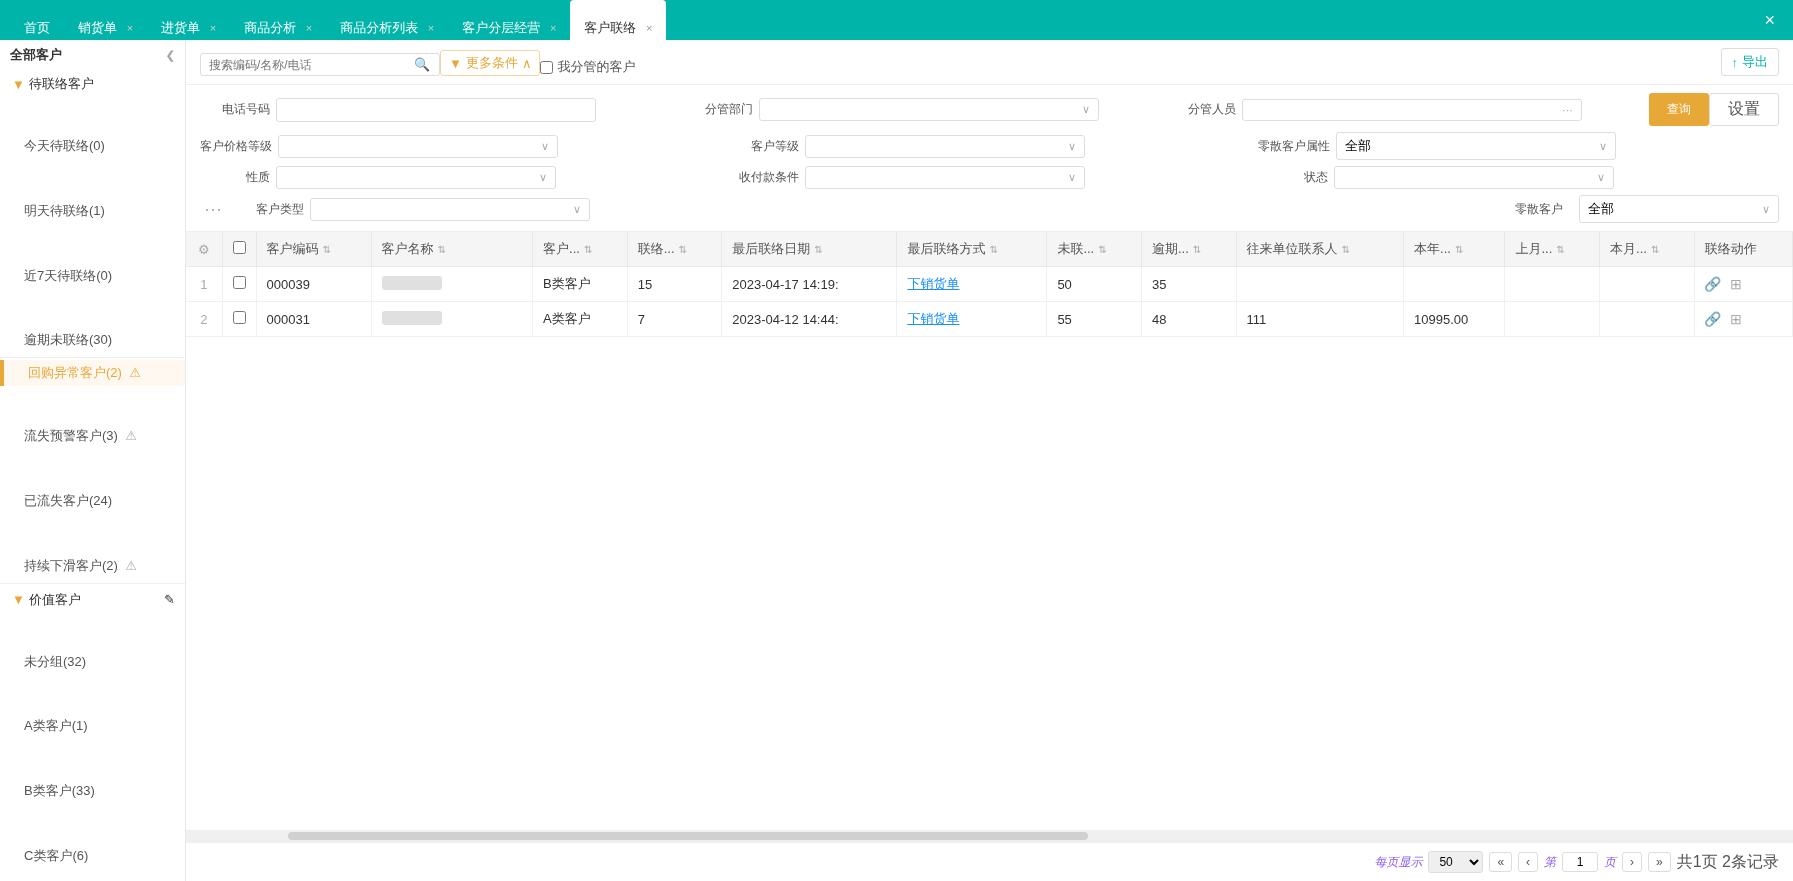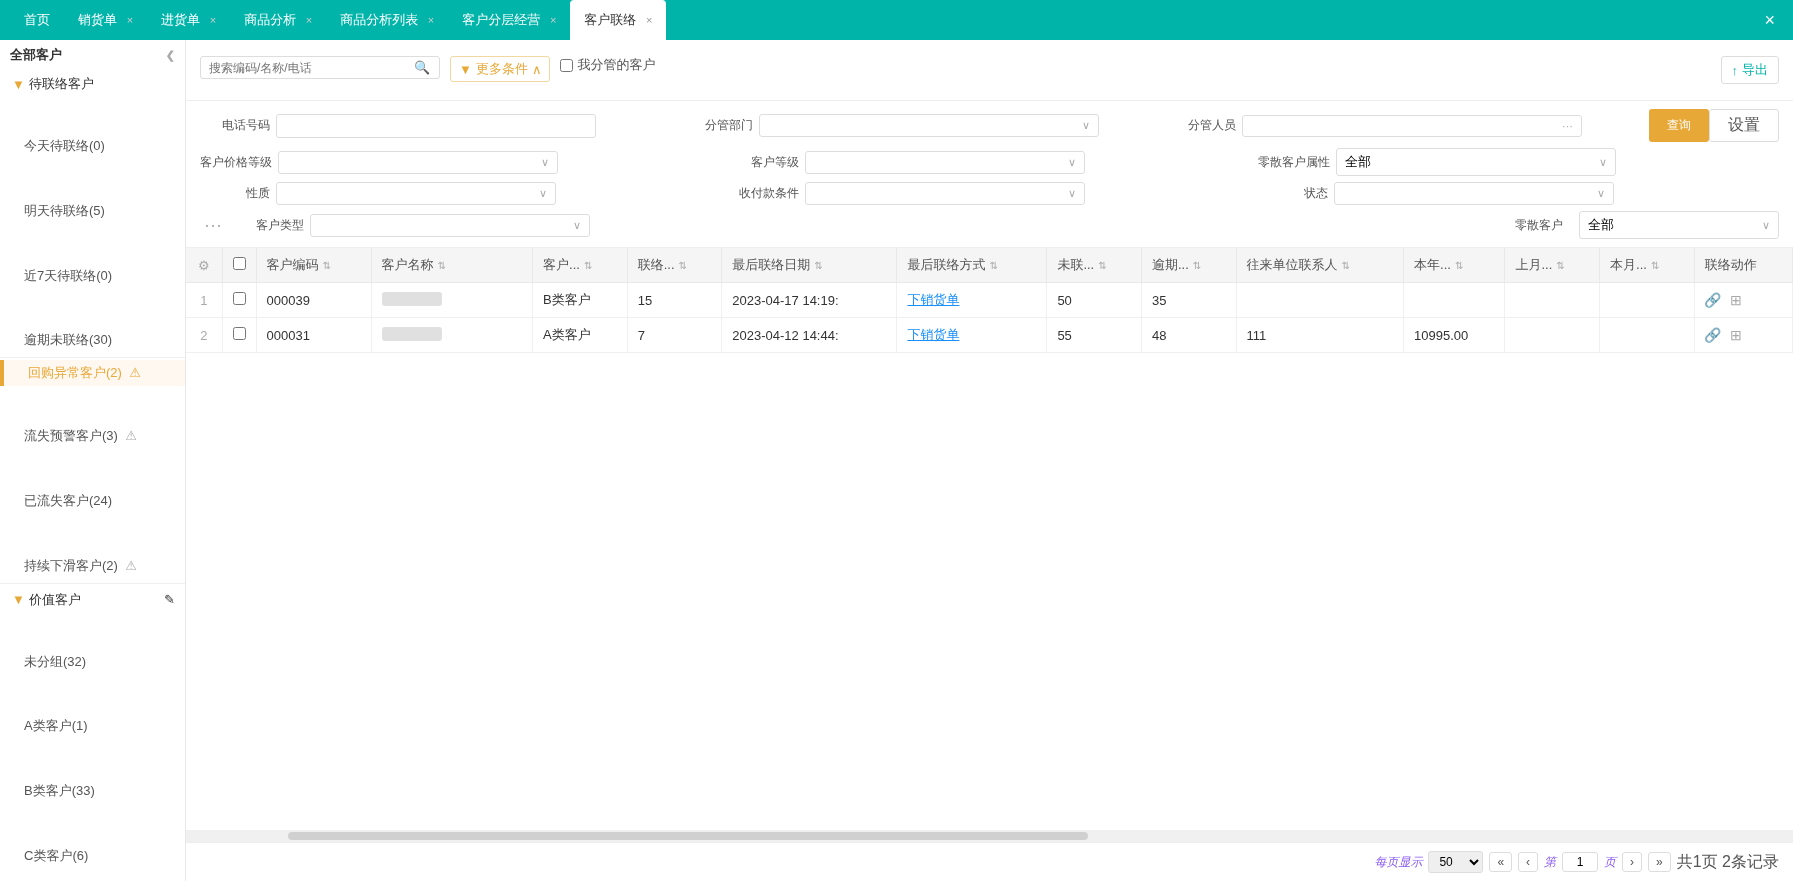--- a/index.html
+++ b/index.html
@@ -3,21 +3,21 @@
   <meta charset="utf-8">
   <style>
     * { box-sizing: border-box; margin: 0; padding: 0; font-family: 'Microsoft YaHei', Arial, sans-serif; font-size: 13px; }
     body { background: #f5f5f5; overflow: hidden; width: 1793px; height: 881px; }
 
     
     .top-nav {
       display: flex; align-items: center; background: #00b4aa; height: 40px; padding: 0 10px;
     }
     .nav-tab {
-      padding: 0 14px; height: 40px; line-height: 40px; color: #fff; cursor: pointer; font-size: 13px; position: relative; white-space: nowrap;
+      padding: 8px 14px; height: 40px; line-height: 40px; color: #fff; cursor: pointer; font-size: 13px; position: relative; white-space: nowrap;
     }
     .nav-tab.active { background: #fff; color: #333; border-radius: 4px 4px 0 0; }
     .nav-tab .close-x { margin-left: 6px; font-size: 11px; color: #ccc; cursor: pointer; }
     .nav-tab.active .close-x { color: #999; }
     .nav-spacer { flex: 1; }
     .nav-close-btn { color: #fff; font-size: 18px; cursor: pointer; padding: 0 8px; }
 
     
     .main-layout { display: flex; height: calc(881px - 40px); }
 
@@ -34,21 +34,21 @@
     .sidebar-sub-section { padding: 5px 10px 3px 12px; color: #333; font-size: 12px; display: flex; align-items: center; justify-content: space-between; cursor: pointer; }
     .sidebar-sub-section .left { display: flex; align-items: center; }
     .sidebar-sub-section .tri { color: #e8a838; margin-right: 4px; }
     .sidebar-item-highlight { position: relative; padding: 4px 10px 4px 24px; color: #e8a838; font-size: 12px; cursor: pointer; background: #fff8f0; border-left: 4px solid #e8a838; }
     .divider { height: 1px; background: #f0f0f0; margin: 2px 0; }
 
     
     .content { flex: 1; display: flex; flex-direction: column; overflow: hidden; background: #f5f5f5; }
 
     
-    .filter-bar { background: #fff; padding: 16px 14px; display: flex; align-items: flex-start; gap: 10px; border-bottom: 1px solid #eee; }
+    .filter-bar { background: #fff; padding: 8px 14px; display: flex; align-items: flex-end; border-bottom: 1px solid #eee; }
     .search-input-wrap { display: flex; align-items: center; border: 1px solid #ddd; border-radius: 3px; padding: 3px 8px; background: #fff; width: 240px; }
     .search-input-wrap input { border: none; outline: none; font-size: 12px; flex: 1; }
     .search-input-wrap .s-icon { color: #aaa; cursor: pointer; }
     .more-btn { display: flex; align-items: center; gap: 4px; color: #e8a838; cursor: pointer; font-size: 12px; border: 1px solid #f0d8a0; border-radius: 3px; padding: 3px 8px; background: #fff; }
     .checkbox-wrap { display: flex; align-items: center; gap: 4px; font-size: 12px; color: #555; cursor: pointer; }
     .export-btn { margin-left: auto; display: flex; align-items: center; gap: 4px; color: #00b4aa; cursor: pointer; font-size: 12px; border: 1px solid #ddd; border-radius: 3px; padding: 4px 10px; background: #fff; }
 
     
     .adv-filter { background: #fff; padding: 8px 14px; border-bottom: 1px solid #eee; }
     .adv-row { display: flex; align-items: center; gap: 8px; margin-bottom: 6px; justify-content: center; }
@@ -144,21 +144,21 @@
 
     <div class="sidebar-group-label">
       <span class="tri">▼</span>
       <span>待联络客户</span>
     </div>
 
     <div class="sidebar-item">
       <span>今天待联络(0)</span>
     </div>
     <div class="sidebar-item">
-      <span>明天待联络(5)</span>
+      <span>明天待联络(1)</span>
     </div>
     <div class="sidebar-item">
       <span>近7天待联络(0)</span>
     </div>
     <div class="sidebar-item">
       <span>逾期未联络(30)</span>
     </div>
 
     <div class="divider"></div>
 

